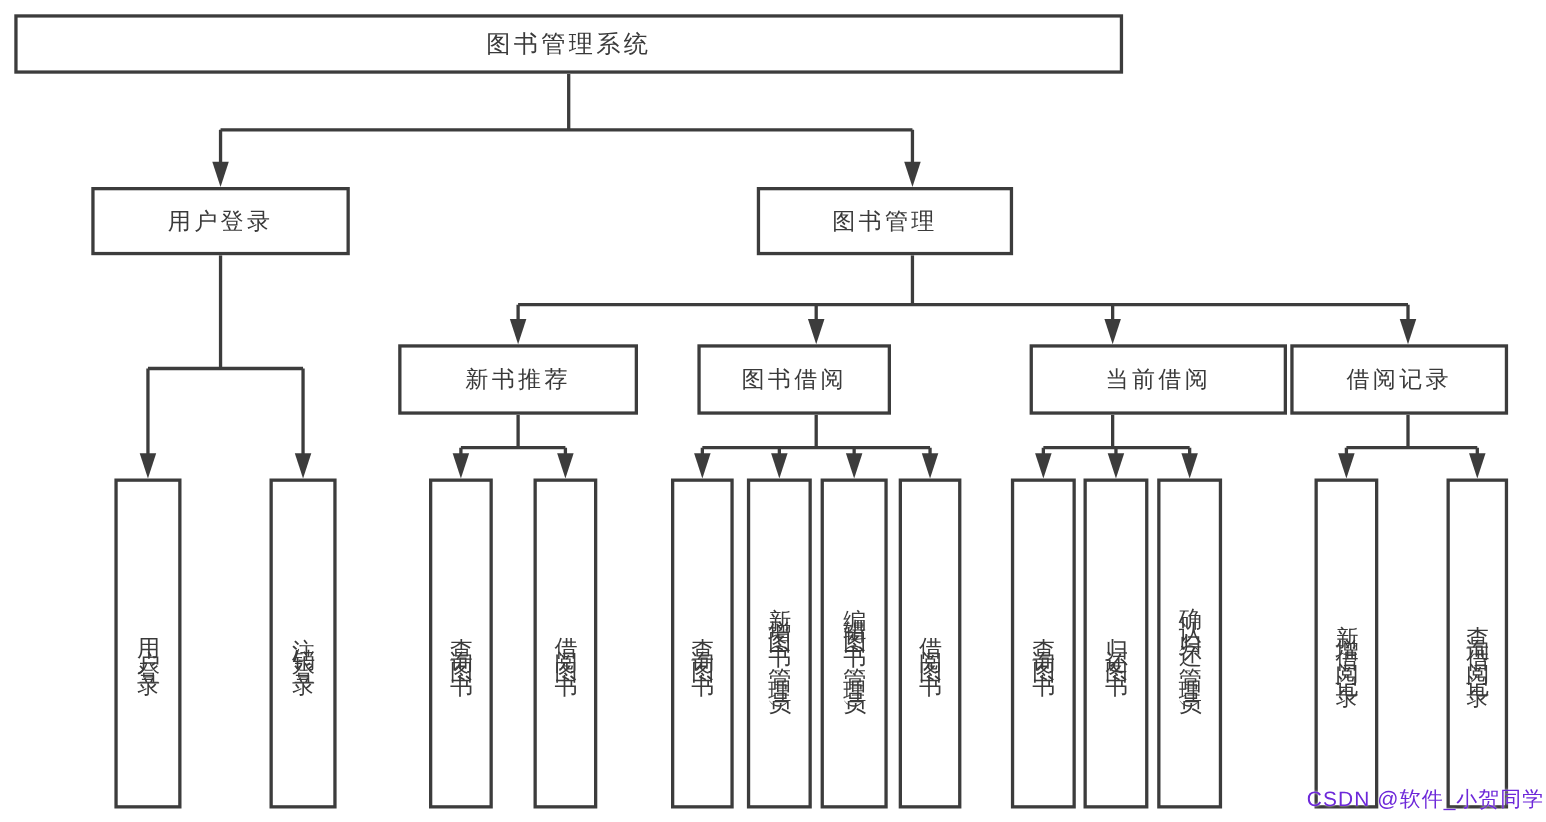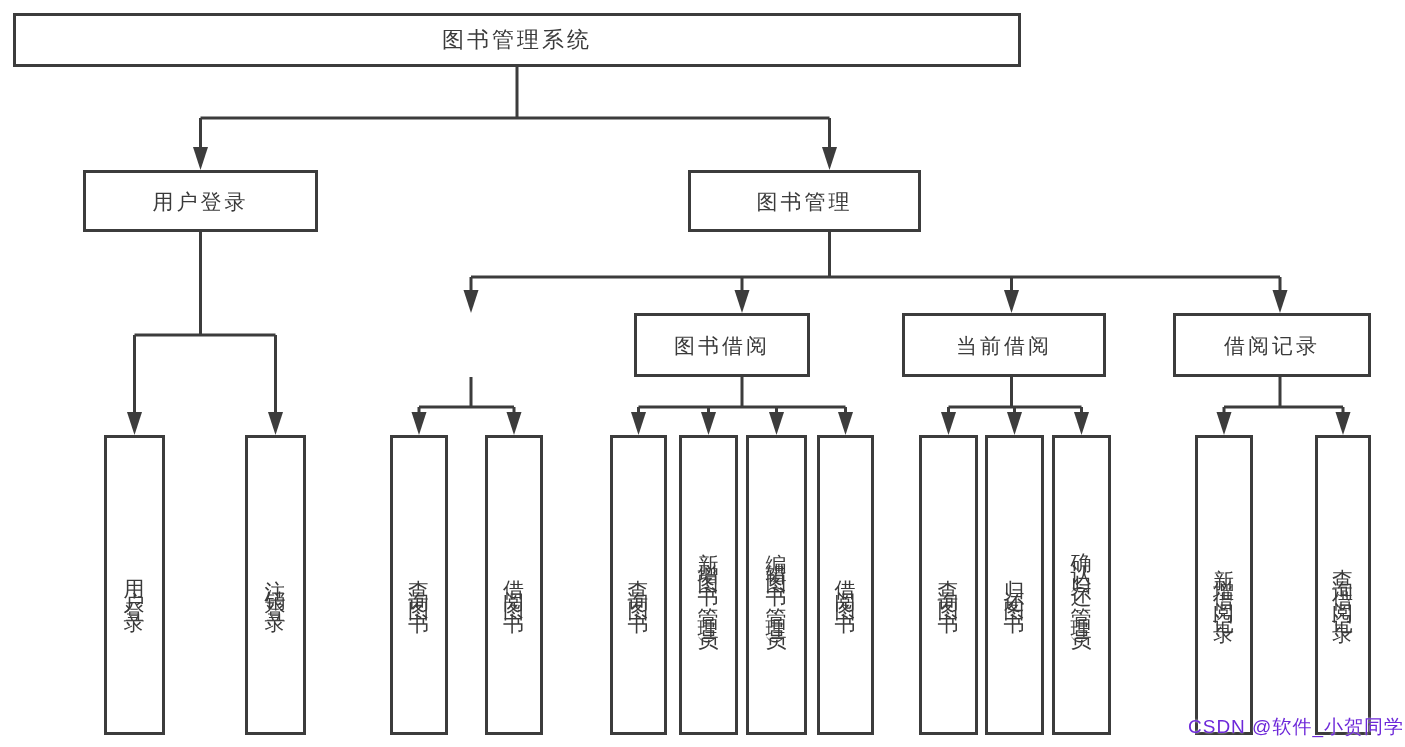--- a/index.html
+++ b/index.html
@@ -3,21 +3,21 @@
 <meta charset="utf-8">
 <style>
   html,body{margin:0;padding:0;background:#fff;}
   .canvas{
     position:relative;width:1405px;height:747px;background:#ffffff;
     font-family:"Liberation Sans","DejaVu Sans",sans-serif;overflow:hidden;
   }
   .node{
     position:absolute;box-sizing:border-box;background:#ffffff;
     border:3px solid #3c3c3c;color:#3a3a3a;
-    display:flex;align-items:center;justify-content:center;
+    display:flex;align-items:center;justify-content:center;font-family:Liberation Serif, serif;
   }
   .hlabel{font-size:21px;letter-spacing:3px;line-height:1;white-space:nowrap;}
   .root .hlabel{font-size:22px;}
   .vlabel{
     writing-mode:vertical-rl;text-orientation:mixed;
     font-size:21px;letter-spacing:11px;line-height:1;white-space:nowrap;
   }
   svg.wires{position:absolute;left:0;top:0;width:1405px;height:747px;}
   .wire{stroke:#3c3c3c;stroke-width:3;fill:none;}
   .ah{fill:#3c3c3c;stroke:none;}
@@ -79,24 +79,27 @@
     <span class="hlabel">图书管理系统</span>
   </div>
 
   <div class="node" style="left:83px;top:170px;width:235px;height:62px">
     <span class="hlabel">用户登录</span>
   </div>
   <div class="node" style="left:688px;top:170px;width:233px;height:62px">
     <span class="hlabel">图书管理</span>
   </div>
 
+  <div class="node" style="left:362px;top:313px;width:218px;height:64px">
+    <span class="hlabel">新书推荐</span>
+  </div>
   <div class="node" style="left:634px;top:313px;width:176px;height:64px">
     <span class="hlabel">图书借阅</span>
   </div>
-  <div class="node" style="left:902px;top:313px;width:204px;height:64px">
+  <div class="node" style="left:936px;top:313px;width:234px;height:64px">
     <span class="hlabel">当前借阅</span>
   </div>
   <div class="node" style="left:1173px;top:313px;width:198px;height:64px">
     <span class="hlabel">借阅记录</span>
   </div>
 
   <div class="node" style="left:104px;top:435px;width:61px;height:300px">
     <span class="vlabel">用户登录</span>
   </div>
   <div class="node" style="left:245px;top:435px;width:61px;height:300px">

